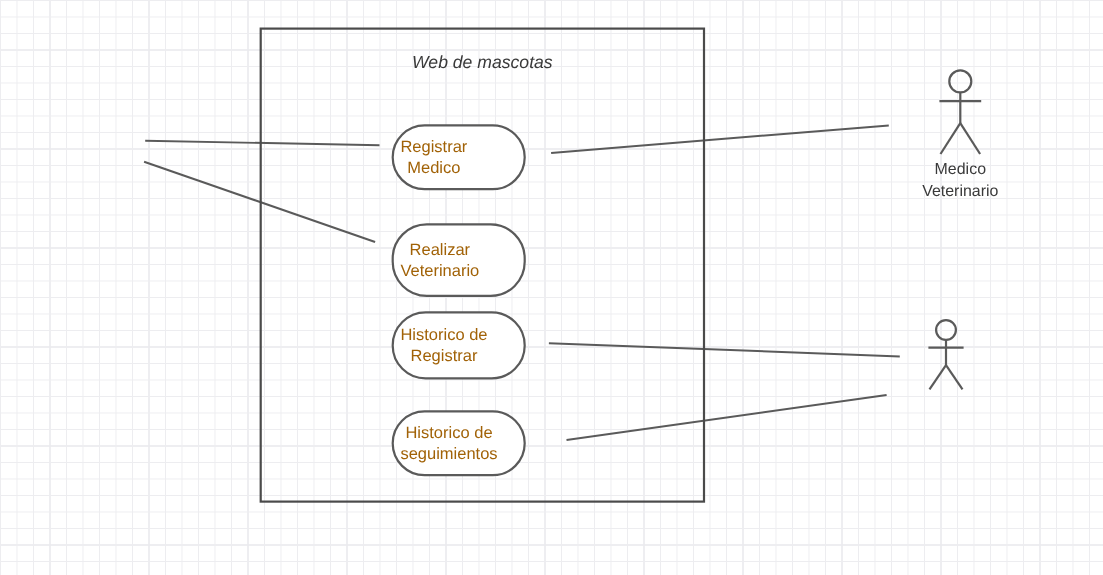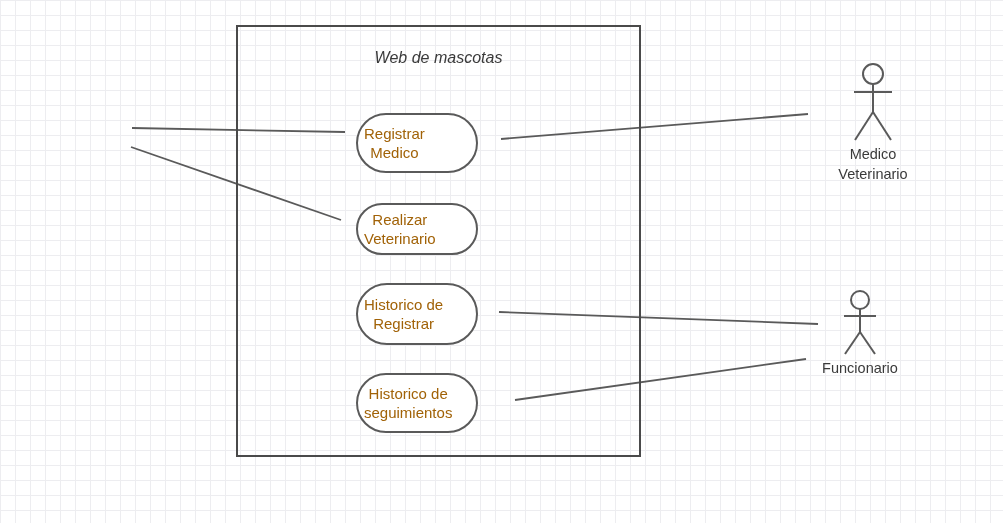--- a/index.html
+++ b/index.html
@@ -105,21 +105,21 @@
     <line x1="515" y1="400" x2="806" y2="359" stroke="#5a5a5a" stroke-width="1.8"></line>
   </svg>
 
   <div class="system-box"></div>
   <div class="system-title">Web de mascotas</div>
 
   <div class="usecase" style="left:356px; top:113px; width:122px; height:60px;">
     <span class="uc-label"><span>Registrar</span><br><span>Medico</span></span>
   </div>
 
-  <div class="usecase" style="left:356px; top:203px; width:122px; height:52px;">
+  <div class="usecase" style="left:356px; top:203px; width:122px; height:67px;">
     <span class="uc-label"><span>Realizar</span><br><span>Veterinario</span></span>
   </div>
 
   <div class="usecase" style="left:356px; top:283px; width:122px; height:62px;">
     <span class="uc-label"><span>Historico de</span><br><span>Registrar</span></span>
   </div>
 
   <div class="usecase" style="left:356px; top:373px; width:122px; height:60px;">
     <span class="uc-label"><span>Historico de</span><br><span>seguimientos</span></span>
   </div>
@@ -138,16 +138,15 @@
   </div>
 
   <div class="actor" style="left:800px; top:290px;">
     <svg width="120" height="66" viewBox="0 0 120 66">
       <circle cx="60" cy="10" r="9" fill="none" stroke="#5a5a5a" stroke-width="2"></circle>
       <line x1="60" y1="19" x2="60" y2="42" stroke="#5a5a5a" stroke-width="2"></line>
       <line x1="44" y1="26" x2="76" y2="26" stroke="#5a5a5a" stroke-width="2"></line>
       <line x1="60" y1="42" x2="45" y2="64" stroke="#5a5a5a" stroke-width="2"></line>
       <line x1="60" y1="42" x2="75" y2="64" stroke="#5a5a5a" stroke-width="2"></line>
     </svg>
-    <div class="actor-label">Funcionario</div>
   </div>
 
 </div>
 
 </body></html>

